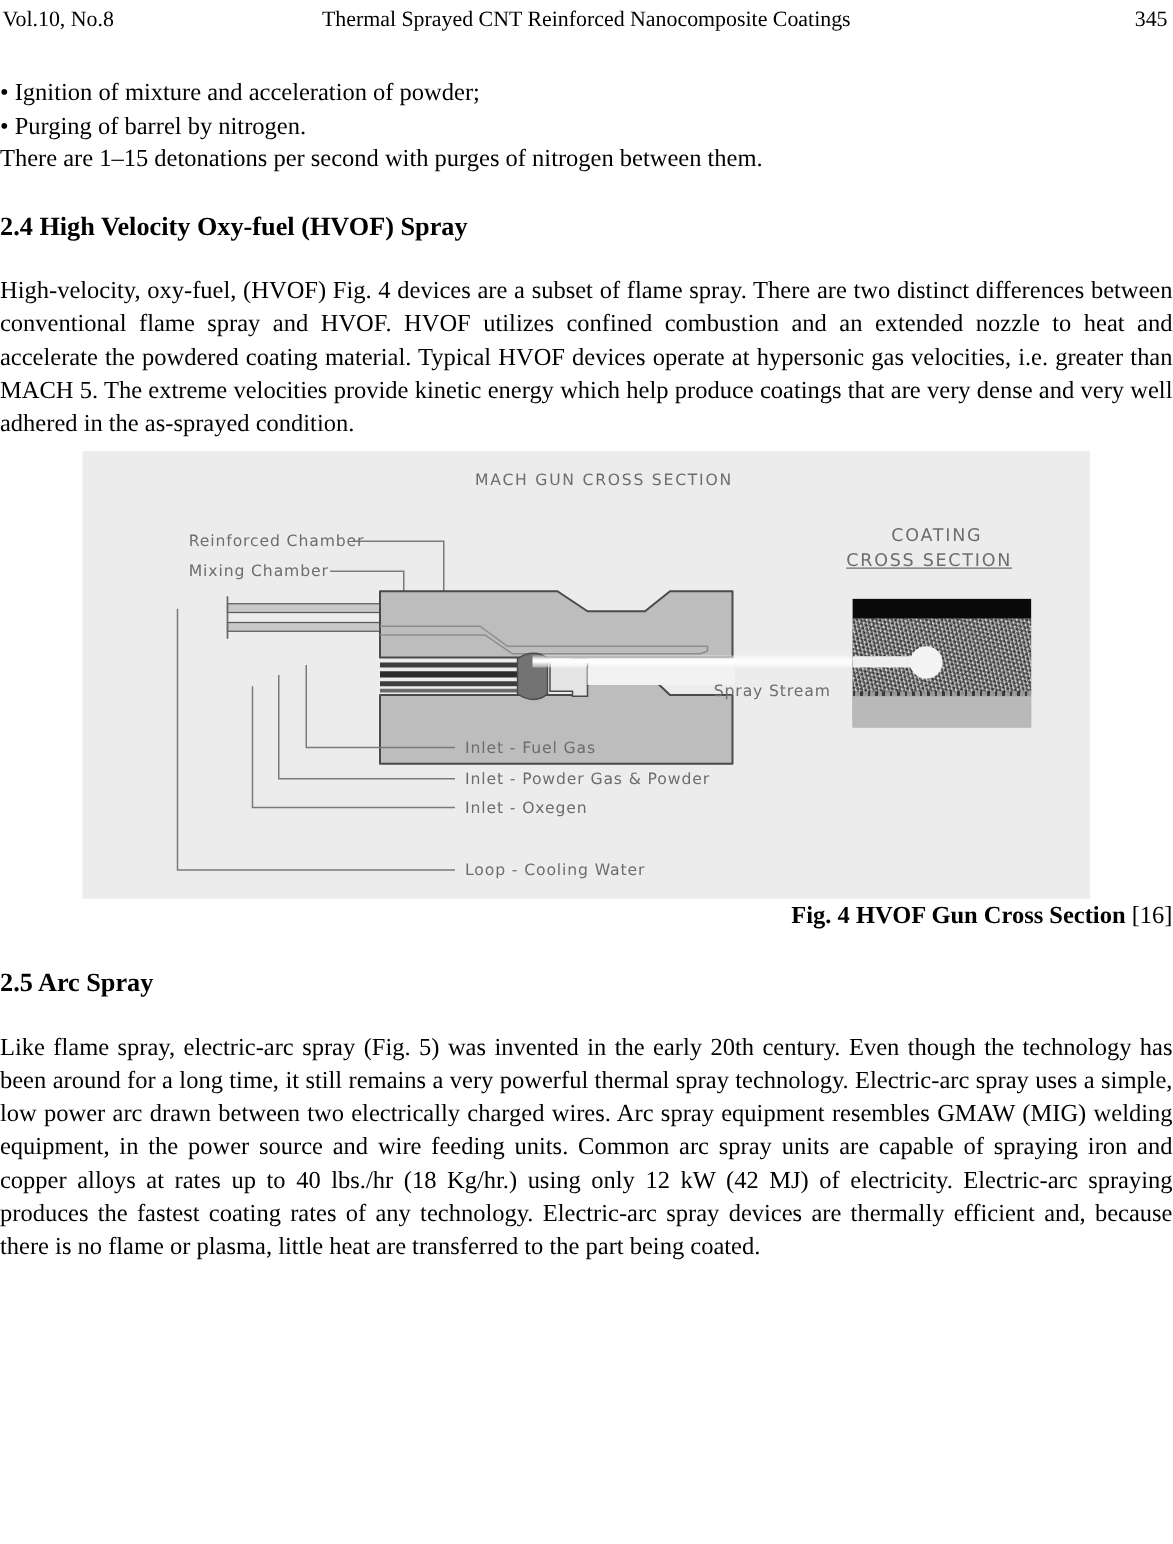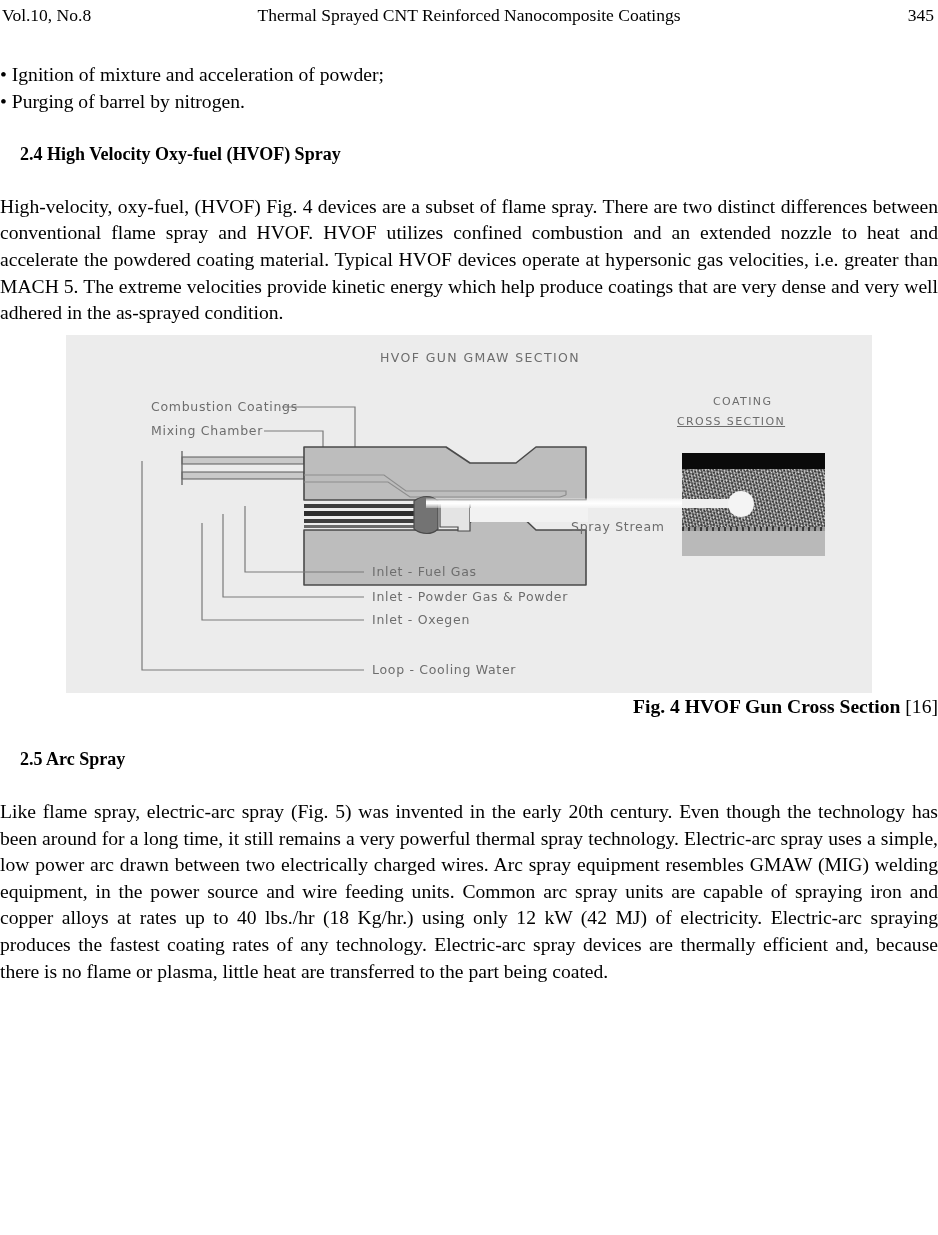--- a/index.html
+++ b/index.html
@@ -68,25 +68,24 @@
     text-justify: inter-word;
   }
   p.bullet {
     margin: 0;
     font-size: 19.6px;
     line-height: 26.6px;
     text-align: left;
   }
   h3.heading {
     margin: 0;
-    font-size: 18px;
+    font-size: 21px;
     line-height: 26.6px;
     font-weight: bold;
     text-align: left;
-    padding-left: 20px;
   }
   .gap-sm { height: 26px; }
 
   .caption {
     margin: 0;
     font-size: 19.6px;
     line-height: 26.6px;
     text-align: right;
     font-weight: bold;
   }
@@ -118,21 +117,21 @@
   }
   .fig-title {
     font-size: 12.5px;
     letter-spacing: 1.4px;
   }
   .lab-sm {
     font-size: 12.5px;
     letter-spacing: 0.7px;
   }
   .lab-caps {
-    font-size: 11px;
+    font-size: 14px;
     letter-spacing: 1.4px;
     text-align: center;
   }
 
   svg.gun {
     position: absolute;
     left: 0;
     top: 0;
     width: 806px;
     height: 358px;
@@ -210,33 +209,34 @@
   <div class="runhead">
     <span class="vol">Vol.10, No.8</span>
     <span class="rh-title">Thermal Sprayed CNT Reinforced Nanocomposite Coatings</span>
     <span class="pageno">345</span>
   </div>
 
   <div class="content">
 
     <p class="bullet">• Ignition of mixture and acceleration of powder;</p>
     <p class="bullet">• Purging of barrel by nitrogen.</p>
+    <p class="bullet">There are 1–15 detonations per second with purges of nitrogen between them.</p>
 
     <div class="gap-sm"></div>
 
     <h3 class="heading">2.4 High Velocity Oxy-fuel (HVOF) Spray</h3>
 
     <div class="gap-sm"></div>
 
     <p class="body">High-velocity, oxy-fuel, (HVOF) Fig. 4 devices are a subset of flame spray. There are two distinct differences between conventional flame spray and HVOF. HVOF utilizes confined combustion and an extended nozzle to heat and accelerate the powdered coating material. Typical HVOF devices operate at hypersonic gas velocities, i.e. greater than MACH 5. The extreme velocities provide kinetic energy which help produce coatings that are very dense and very well adhered in the as-sprayed condition.</p>
 
     <div class="figure-wrap">
       <div class="figure">
 
-        <div class="fig-label fig-title" style="left:314px; top:15px;">HVOF GUN GMAW SECTION</div>
+        <div class="fig-label fig-title" style="left:314px; top:15px;">MACH GUN CROSS SECTION</div>
 
         <div class="fig-label lab-caps" style="left:647px; top:60px;">COATING</div>
         <div class="fig-label lab-caps" style="left:611px; top:80px;text-decoration:underline;">CROSS SECTION</div>
 
         <svg class="gun" viewBox="0 0 806 358">
 
           <g stroke="#7a7a7a" stroke-width="1.2" fill="none">
             <path d="M 216 72 L 289 72 L 289 128"></path>
             <path d="M 198 96 L 257 96 L 257 132"></path>
           </g>
@@ -306,21 +306,21 @@
 
         <div class="micro">
           <div class="micro-black"></div>
           <div class="micro-coat"></div>
           <div class="micro-interface"></div>
           <div class="micro-sub"></div>
           <div class="micro-beam"></div>
           <div class="micro-droplet"></div>
         </div>
 
-        <div class="fig-label lab-sm" style="left:85px; top:64px;">Combustion Coatings</div>
+        <div class="fig-label lab-sm" style="left:85px; top:64px;">Reinforced Chamber</div>
         <div class="fig-label lab-sm" style="left:85px; top:88px;">Mixing Chamber</div>
         <div class="fig-label lab-sm" style="left:306px; top:229px;">Inlet - Fuel Gas</div>
         <div class="fig-label lab-sm" style="left:306px; top:254px;">Inlet - Powder Gas &amp; Powder</div>
         <div class="fig-label lab-sm" style="left:306px; top:277px;text-align:center;">Inlet - Oxegen</div>
         <div class="fig-label lab-sm" style="left:306px; top:327px;">Loop - Cooling Water</div>
         <div class="fig-label lab-sm" style="left:505px; top:184px;">Spray Stream</div>
       </div>
     </div>
 
     <p class="caption"><span>Fig. 4 HVOF Gun Cross Section </span><span class="ref">[16]</span></p>

